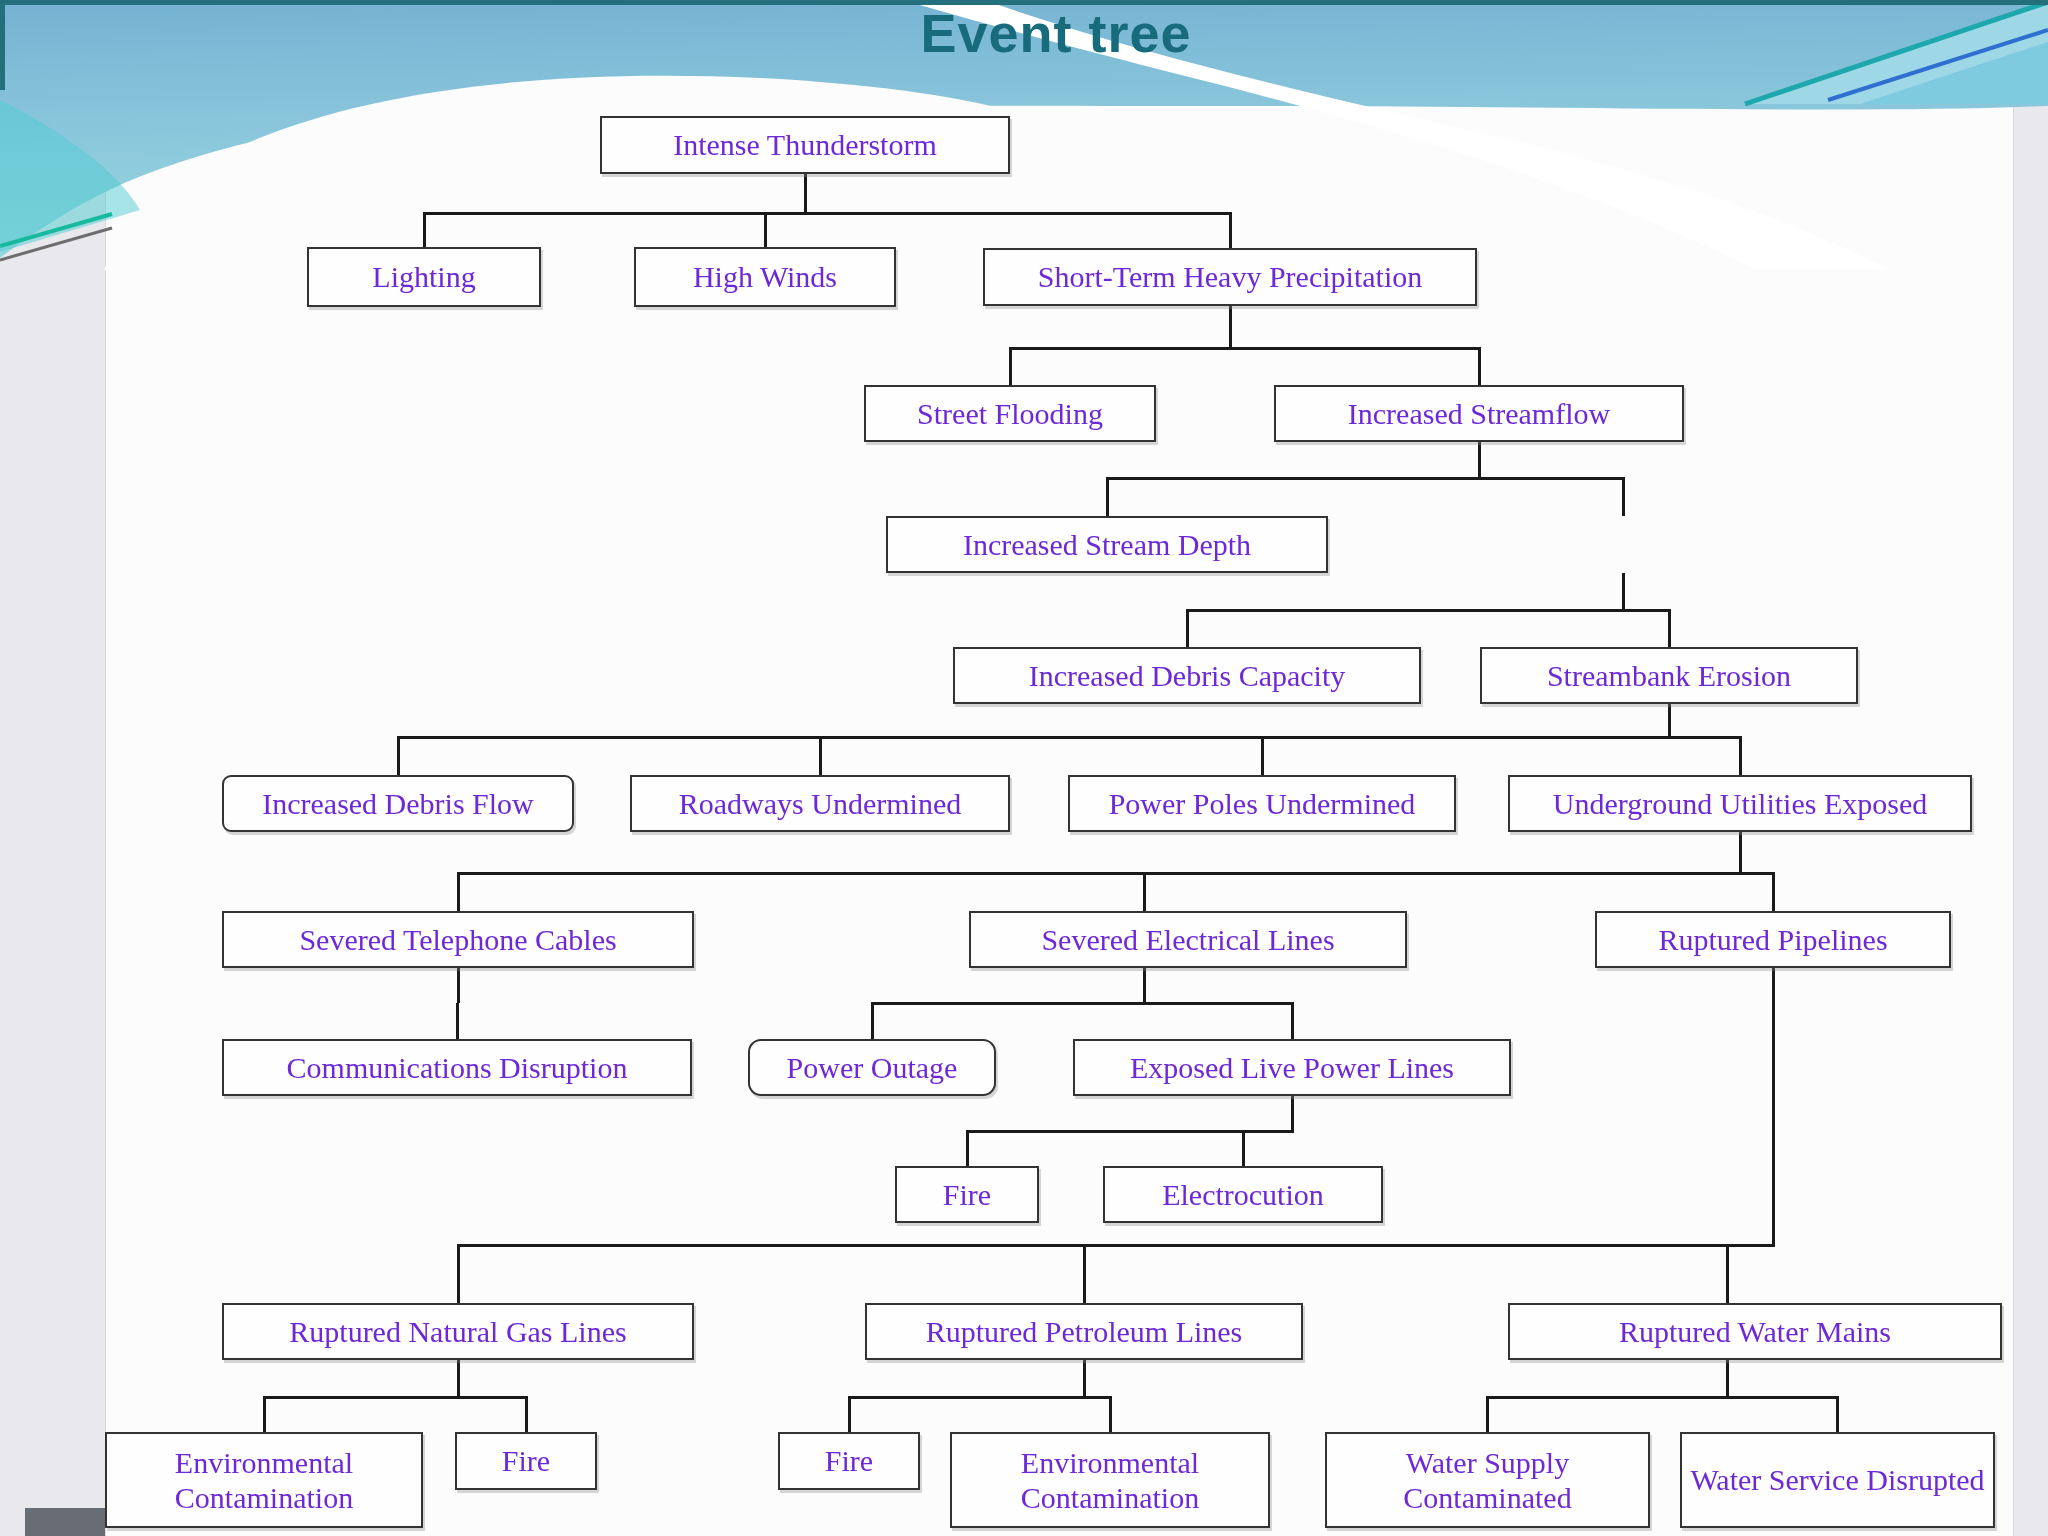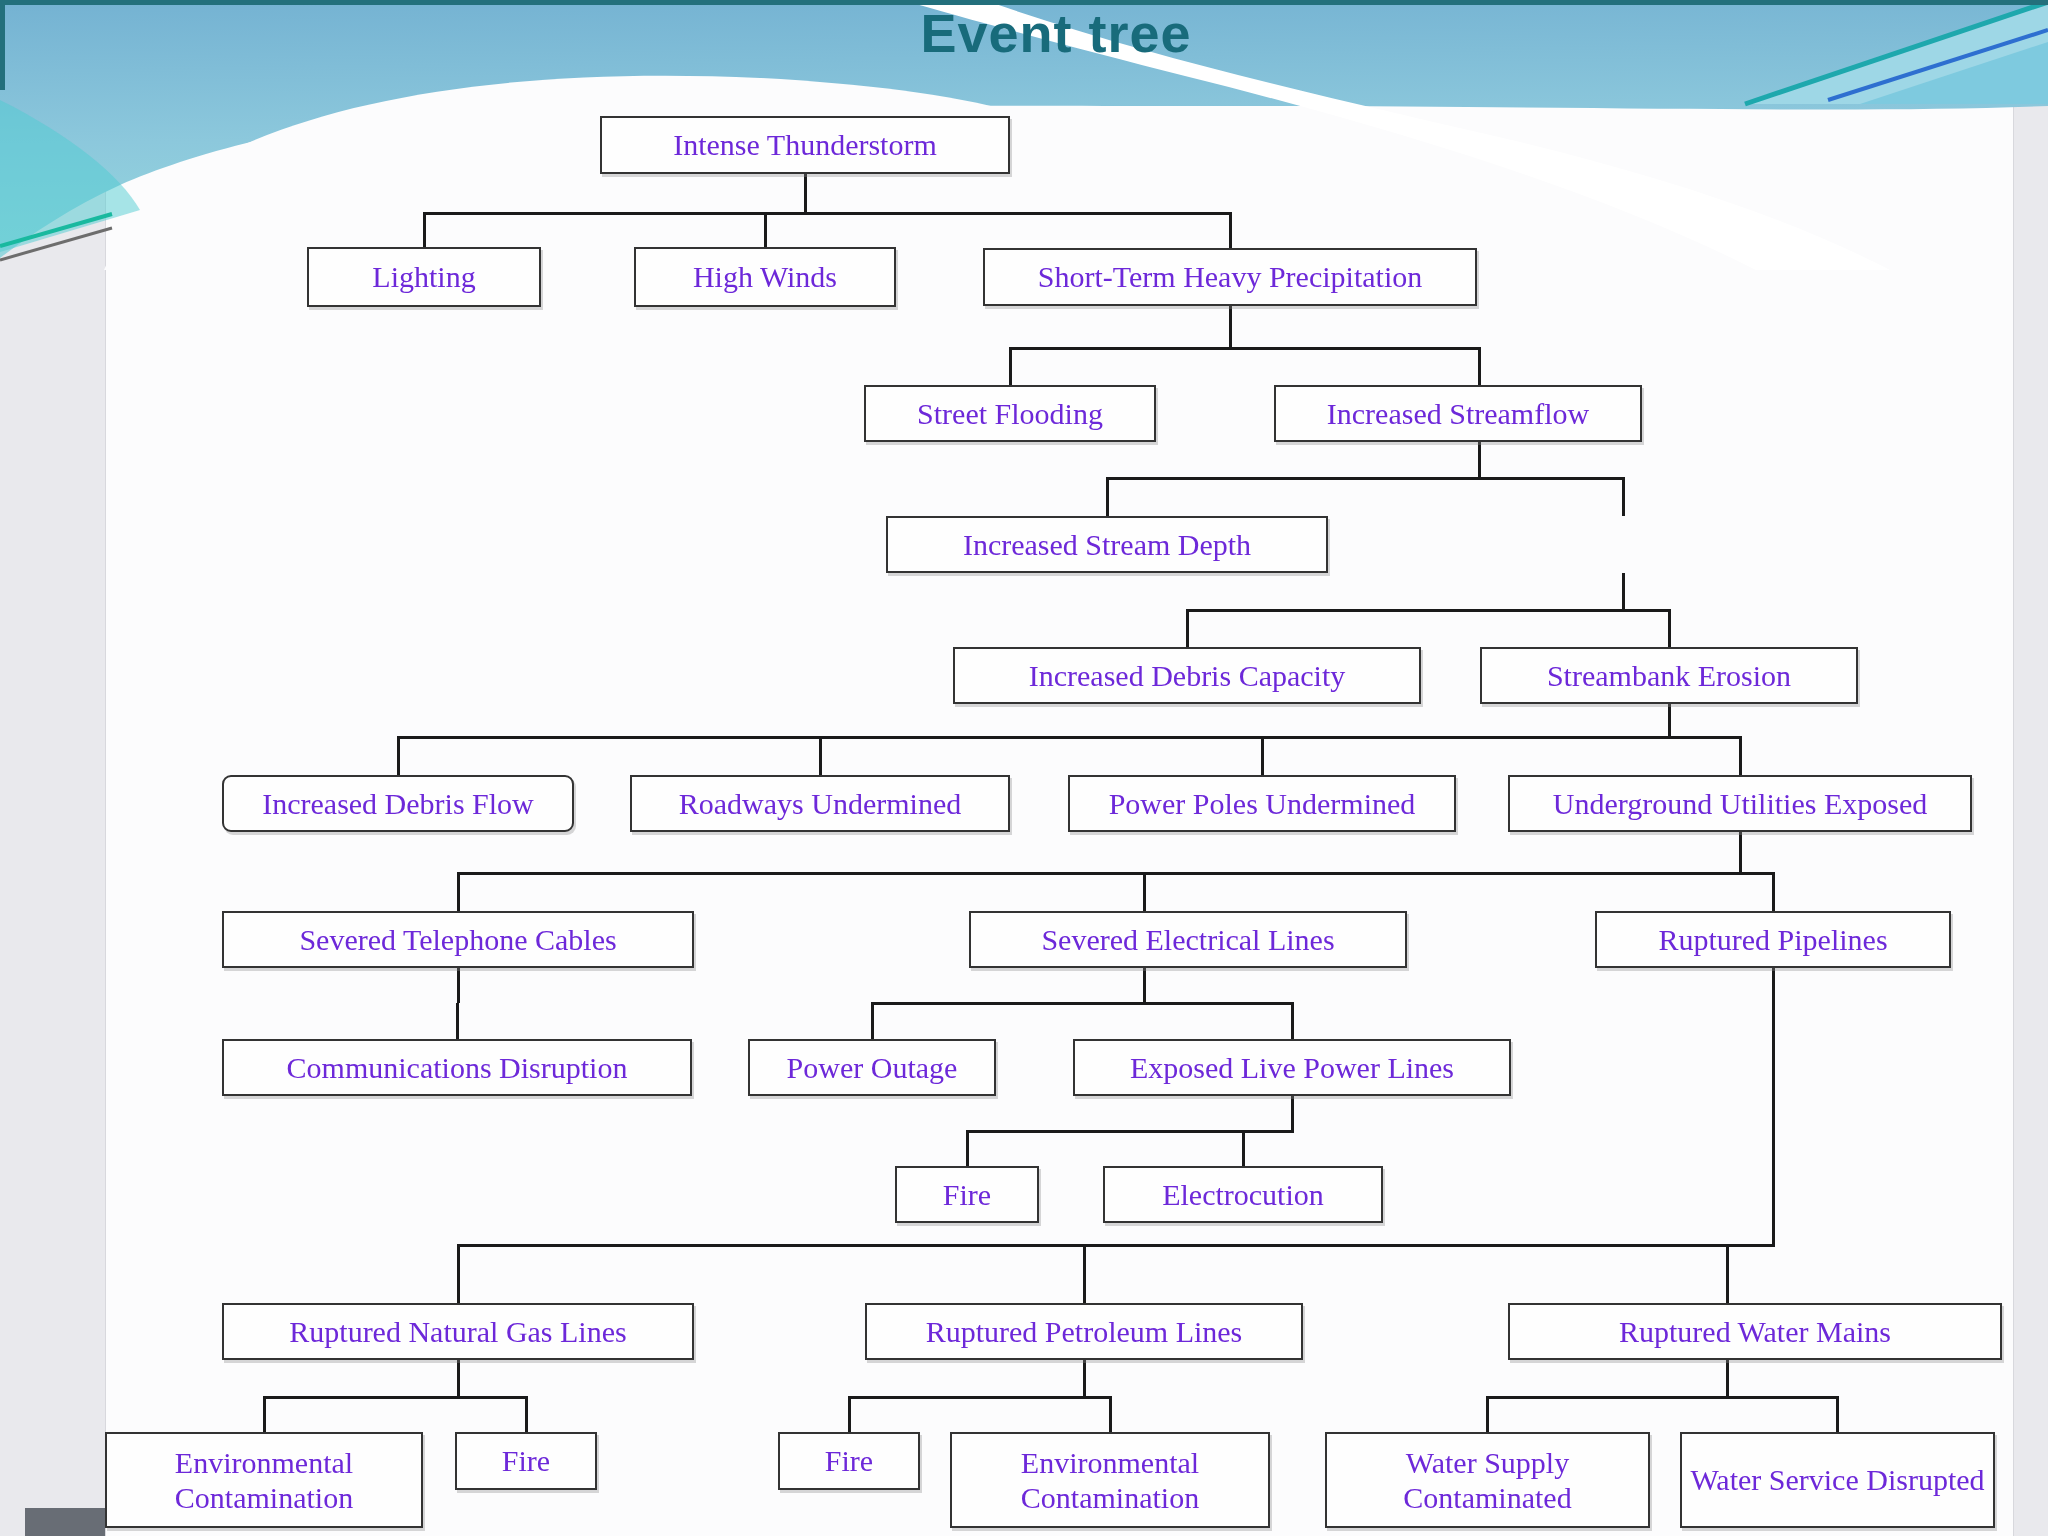--- a/index.html
+++ b/index.html
@@ -116,33 +116,33 @@
       <line x1="1487.5" y1="1397" x2="1487.5" y2="1432" class="cline" stroke="#1a1a1a"></line>
       <line x1="1837.5" y1="1397" x2="1837.5" y2="1432" class="cline" stroke="#1a1a1a"></line>
     </svg>
 
   <div id="node-layer">
       <div class="node" style="left: 600px; top: 116px; width: 410px; height: 58px; border-color: rgb(51, 51, 51); background: rgb(254, 254, 254);">Intense Thunderstorm</div>
       <div class="node" style="left: 307px; top: 247px; width: 234px; height: 60px; border-color: rgb(51, 51, 51); background: rgb(254, 254, 254);">Lighting</div>
       <div class="node" style="left: 634px; top: 247px; width: 262px; height: 60px; border-color: rgb(51, 51, 51); background: rgb(254, 254, 254);">High Winds</div>
       <div class="node" style="left: 983px; top: 248px; width: 494px; height: 58px; border-color: rgb(51, 51, 51); background: rgb(254, 254, 254);">Short-Term Heavy Precipitation</div>
       <div class="node" style="left: 864px; top: 385px; width: 292px; height: 57px; border-color: rgb(51, 51, 51); background: rgb(254, 254, 254);">Street Flooding</div>
-      <div class="node" style="left: 1274px; top: 385px; width: 368px; height: 57px; border-color: rgb(51, 51, 51); background: rgb(254, 254, 254);">Increased Streamflow</div>
+      <div class="node" style="left: 1274px; top: 385px; width: 410px; height: 57px; border-color: rgb(51, 51, 51); background: rgb(254, 254, 254);">Increased Streamflow</div>
       <div class="node" style="left: 886px; top: 516px; width: 442px; height: 57px; border-color: rgb(51, 51, 51); background: rgb(254, 254, 254);">Increased Stream Depth</div>
       <div class="node" style="left: 953px; top: 647px; width: 468px; height: 57px; border-color: rgb(51, 51, 51); background: rgb(254, 254, 254);">Increased Debris Capacity</div>
       <div class="node" style="left: 1480px; top: 647px; width: 378px; height: 57px; border-color: rgb(51, 51, 51); background: rgb(254, 254, 254);">Streambank Erosion</div>
       <div class="node" style="left: 222px; top: 775px; width: 352px; height: 57px; border-color: rgb(51, 51, 51); background: rgb(254, 254, 254); border-radius: 9px;">Increased Debris Flow</div>
       <div class="node" style="left: 630px; top: 775px; width: 380px; height: 57px; border-color: rgb(51, 51, 51); background: rgb(254, 254, 254);">Roadways Undermined</div>
       <div class="node" style="left: 1068px; top: 775px; width: 388px; height: 57px; border-color: rgb(51, 51, 51); background: rgb(254, 254, 254);">Power Poles Undermined</div>
       <div class="node" style="left: 1508px; top: 775px; width: 464px; height: 57px; border-color: rgb(51, 51, 51); background: rgb(254, 254, 254);">Underground Utilities Exposed</div>
       <div class="node" style="left: 222px; top: 911px; width: 472px; height: 57px; border-color: rgb(51, 51, 51); background: rgb(254, 254, 254);">Severed Telephone Cables</div>
       <div class="node" style="left: 969px; top: 911px; width: 438px; height: 57px; border-color: rgb(51, 51, 51); background: rgb(254, 254, 254);">Severed Electrical Lines</div>
       <div class="node" style="left: 1595px; top: 911px; width: 356px; height: 57px; border-color: rgb(51, 51, 51); background: rgb(254, 254, 254);">Ruptured Pipelines</div>
       <div class="node" style="left: 222px; top: 1039px; width: 470px; height: 57px; border-color: rgb(51, 51, 51); background: rgb(254, 254, 254);">Communications Disruption</div>
-      <div class="node" style="left: 748px; top: 1039px; width: 248px; height: 57px; border-color: rgb(51, 51, 51); background: rgb(254, 254, 254);">Power Outage</div>
+      <div class="node" style="left: 748px; top: 1039px; width: 248px; height: 57px; border-color: rgb(51, 51, 51); background: rgb(254, 254, 254); border-radius: 13px;">Power Outage</div>
       <div class="node" style="left: 1073px; top: 1039px; width: 438px; height: 57px; border-color: rgb(51, 51, 51); background: rgb(254, 254, 254);">Exposed Live Power Lines</div>
       <div class="node" style="left: 895px; top: 1166px; width: 144px; height: 57px; border-color: rgb(51, 51, 51); background: rgb(254, 254, 254);">Fire</div>
       <div class="node" style="left: 1103px; top: 1166px; width: 280px; height: 57px; border-color: rgb(51, 51, 51); background: rgb(254, 254, 254);">Electrocution</div>
       <div class="node" style="left: 222px; top: 1303px; width: 472px; height: 57px; border-color: rgb(51, 51, 51); background: rgb(254, 254, 254);">Ruptured Natural Gas Lines</div>
       <div class="node" style="left: 865px; top: 1303px; width: 438px; height: 57px; border-color: rgb(51, 51, 51); background: rgb(254, 254, 254);">Ruptured Petroleum Lines</div>
       <div class="node" style="left: 1508px; top: 1303px; width: 494px; height: 57px; border-color: rgb(51, 51, 51); background: rgb(254, 254, 254);">Ruptured Water Mains</div>
       <div class="node" style="left: 105px; top: 1432px; width: 318px; height: 96px; border-color: rgb(51, 51, 51); background: rgb(254, 254, 254);">Environmental Contamination</div>
       <div class="node" style="left: 455px; top: 1432px; width: 142px; height: 58px; border-color: rgb(51, 51, 51); background: rgb(254, 254, 254);">Fire</div>
       <div class="node" style="left: 778px; top: 1432px; width: 142px; height: 58px; border-color: rgb(51, 51, 51); background: rgb(254, 254, 254);">Fire</div>
       <div class="node" style="left: 950px; top: 1432px; width: 320px; height: 96px; border-color: rgb(51, 51, 51); background: rgb(254, 254, 254);">Environmental Contamination</div>

